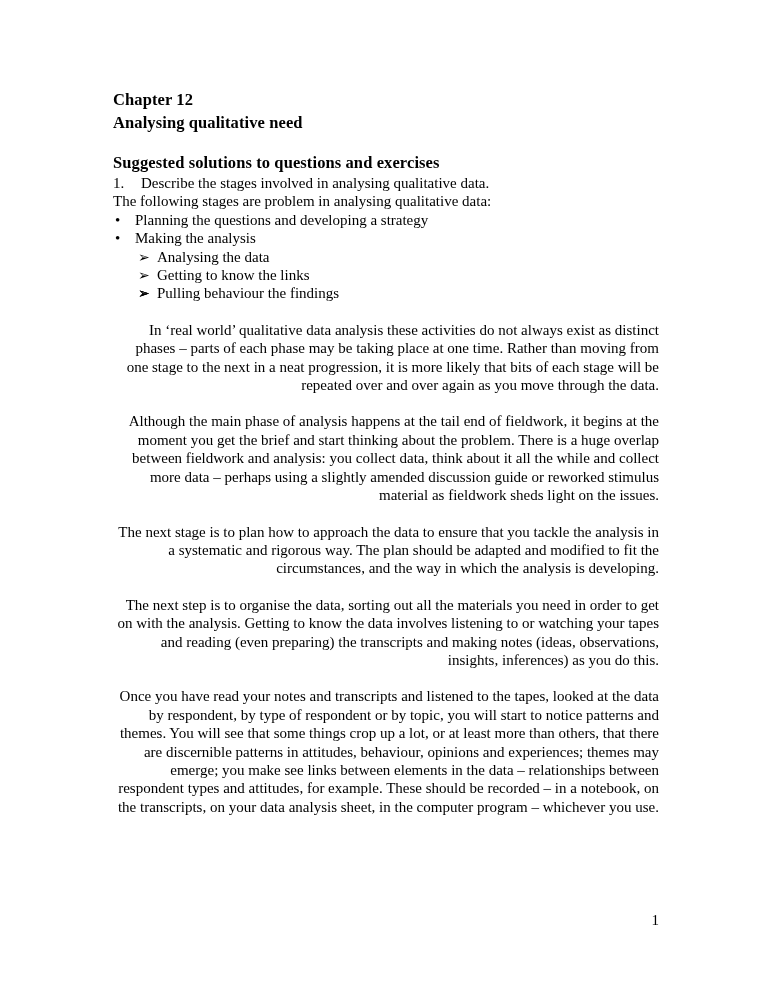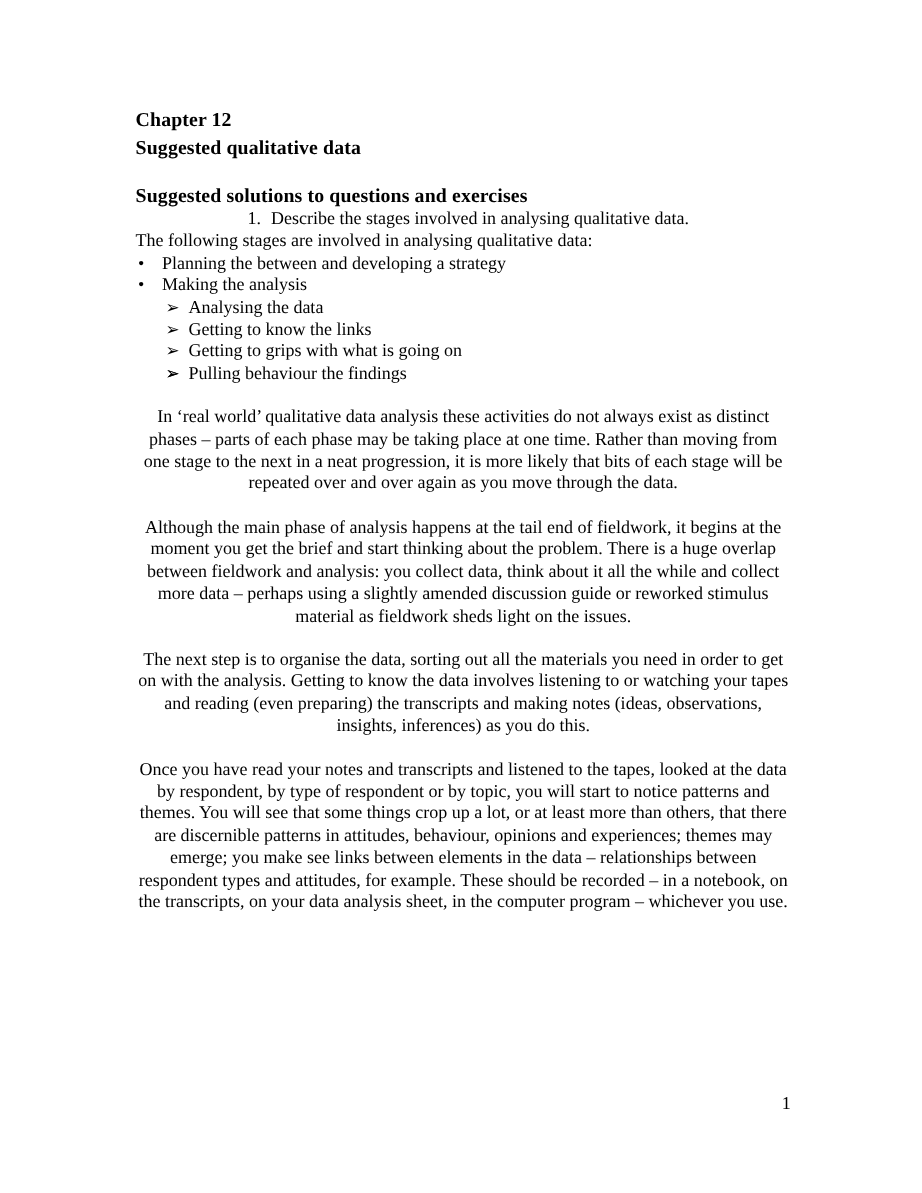--- a/index.html
+++ b/index.html
@@ -56,34 +56,33 @@
   }
 
   .gap-before-question {
     margin-top: 37px;
   }
 
   .para {
     font-size: 15px;
     line-height: 18.4px;
     margin: 0 0 18px 0;
-    text-align: center;
+    text-align: right;
   }
 
   .para-first {
     margin-top: 18px;
   }
 
   .numbered-line {
     font-size: 15px;
     line-height: 18.4px;
     margin: 0;
     padding-left: 28px;
     text-indent: -28px;
-    text-align: center;
   }
   .numbered-line .num-label {
     display: inline-block;
     width: 28px;
     text-indent: 0;
   }
 
   ul.level1 {
     list-style: none;
     margin: 0;
@@ -137,66 +136,66 @@
 </style>
 </head>
 <body>
 
 <div class="page">
 
   <div class="content">
 
     <div class="heading-block-main">
       <div class="doc-heading">Chapter 12</div>
-      <div class="doc-heading">Suggested qualitative data</div>
+      <div class="doc-heading">Analysing qualitative need</div>
     </div>
 
     <div class="doc-heading heading-secondary">Suggested solutions to questions and exercises</div>
 
     <div class="numbered-line gap-before-question">
       <span class="num-label">1.</span><span>Describe the stages involved in analysing qualitative data.</span>
     </div>
 
-    <div class="body-text">The following stages are involved in analysing qualitative data:</div>
+    <div class="body-text">The following stages are problem in analysing qualitative data:</div>
 
     <ul class="level1">
       <li>
         <span class="marker-dot">•</span>
-        <span>Planning the between and developing a strategy</span>
+        <span>Planning the questions and developing a strategy</span>
       </li>
       <li>
         <span class="marker-dot">•</span>
         <span>Making the analysis</span>
       </li>
     </ul>
 
     <ul class="level2">
       <li>
         <span class="marker-arrow">➢</span>
         <span>Analysing the data</span>
       </li>
       <li>
         <span class="marker-arrow">➢</span>
         <span>Getting to know the links</span>
       </li>
       <li>
         <span class="marker-arrow">➢</span>
-        <span>Getting to grips with what is going on</span>
       </li>
       <li>
         <span class="marker-arrow">➢</span>
       </li>
       <li>
         <span class="marker-arrow">➢</span>
         <span>Pulling behaviour the findings</span>
       </li>
     </ul>
 
     <p class="para para-first">In ‘real world’ qualitative data analysis these activities do not always exist as distinct phases – parts of each phase may be taking place at one time.  Rather than moving from one stage to the next in a neat progression, it is more likely that bits of each stage will be repeated over and over again as you move through the data.</p>
     <p class="para">Although the main phase of analysis happens at the tail end of fieldwork, it begins at the moment you get the brief and start thinking about the problem.  There is a huge overlap between fieldwork and analysis: you collect data, think about it all the while and collect more data – perhaps using a slightly amended discussion guide or reworked stimulus material as fieldwork sheds light on the issues.</p>
+    <p class="para">The next stage is to plan how to approach the data to ensure that you tackle the analysis in a systematic and rigorous way.  The plan should be adapted and modified to fit the circumstances, and the way in which the analysis is developing.</p>
     <p class="para">The next step is to organise the data, sorting out all the materials you need in order to get on with the analysis.  Getting to know the data involves listening to or watching your tapes and reading (even preparing) the transcripts and making notes (ideas, observations, insights, inferences) as you do this.</p>
     <p class="para">Once you have read your notes and transcripts and listened to the tapes, looked at the data by respondent, by type of respondent or by topic, you will start to notice patterns and themes.  You will see that some things crop up a lot, or at least more than others, that there are discernible patterns in attitudes, behaviour, opinions and experiences; themes may emerge; you make see links between elements in the data – relationships between respondent types and attitudes, for example.  These should be recorded – in a notebook, on the transcripts, on your data analysis sheet, in the computer program – whichever you use.</p>
 
   </div>
 
   <div class="page-number">1</div>
 
 </div>
 
 </body></html>

